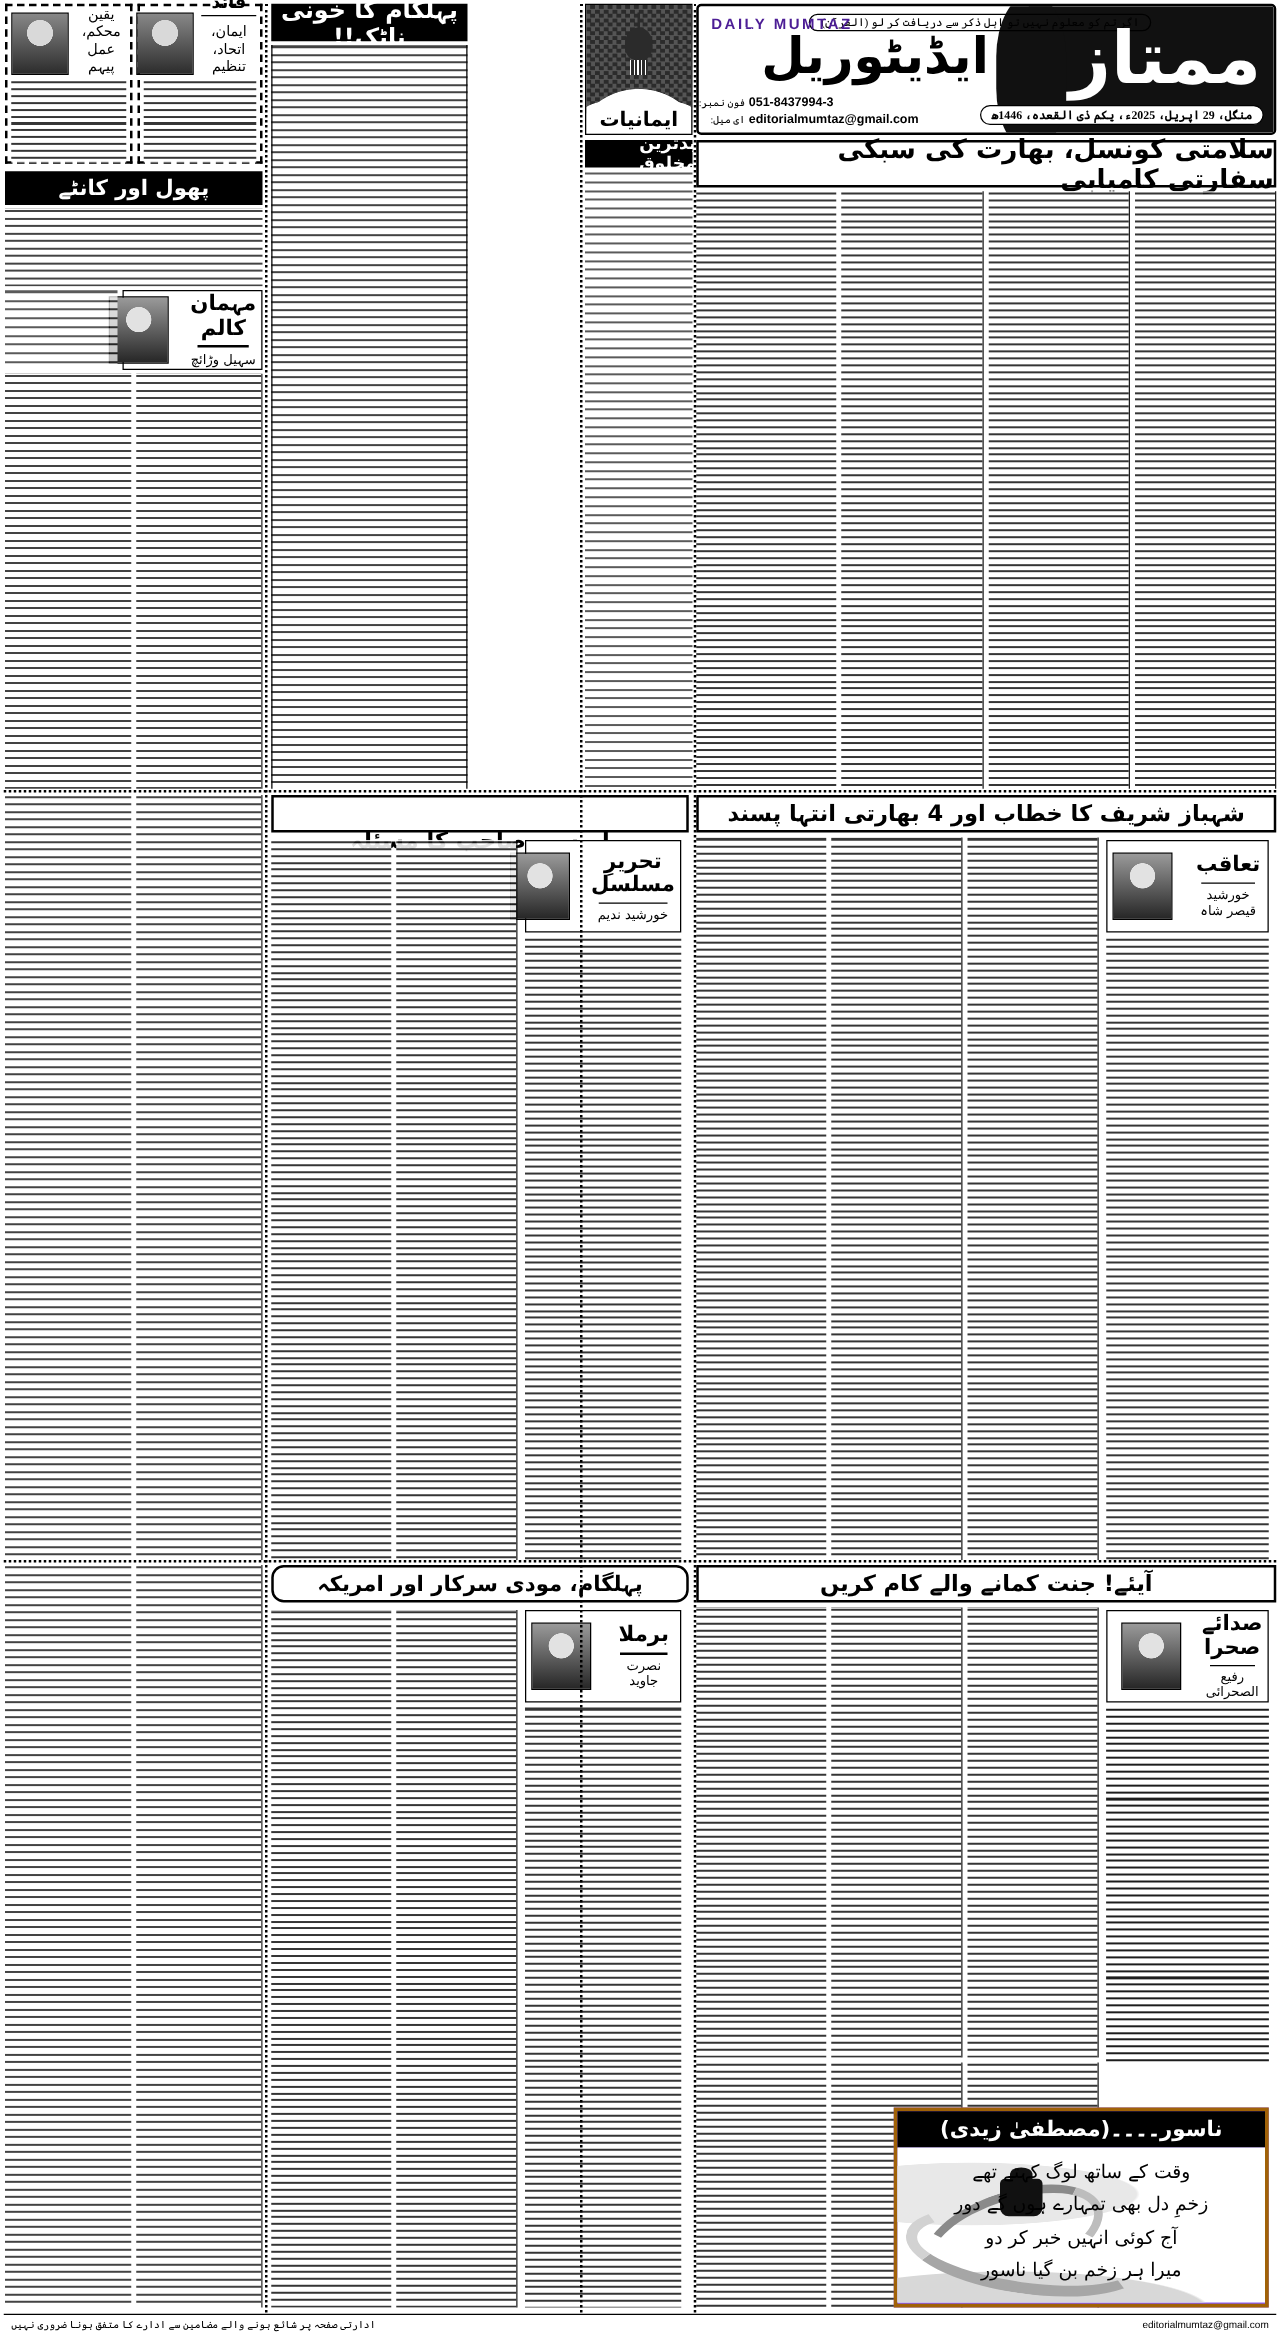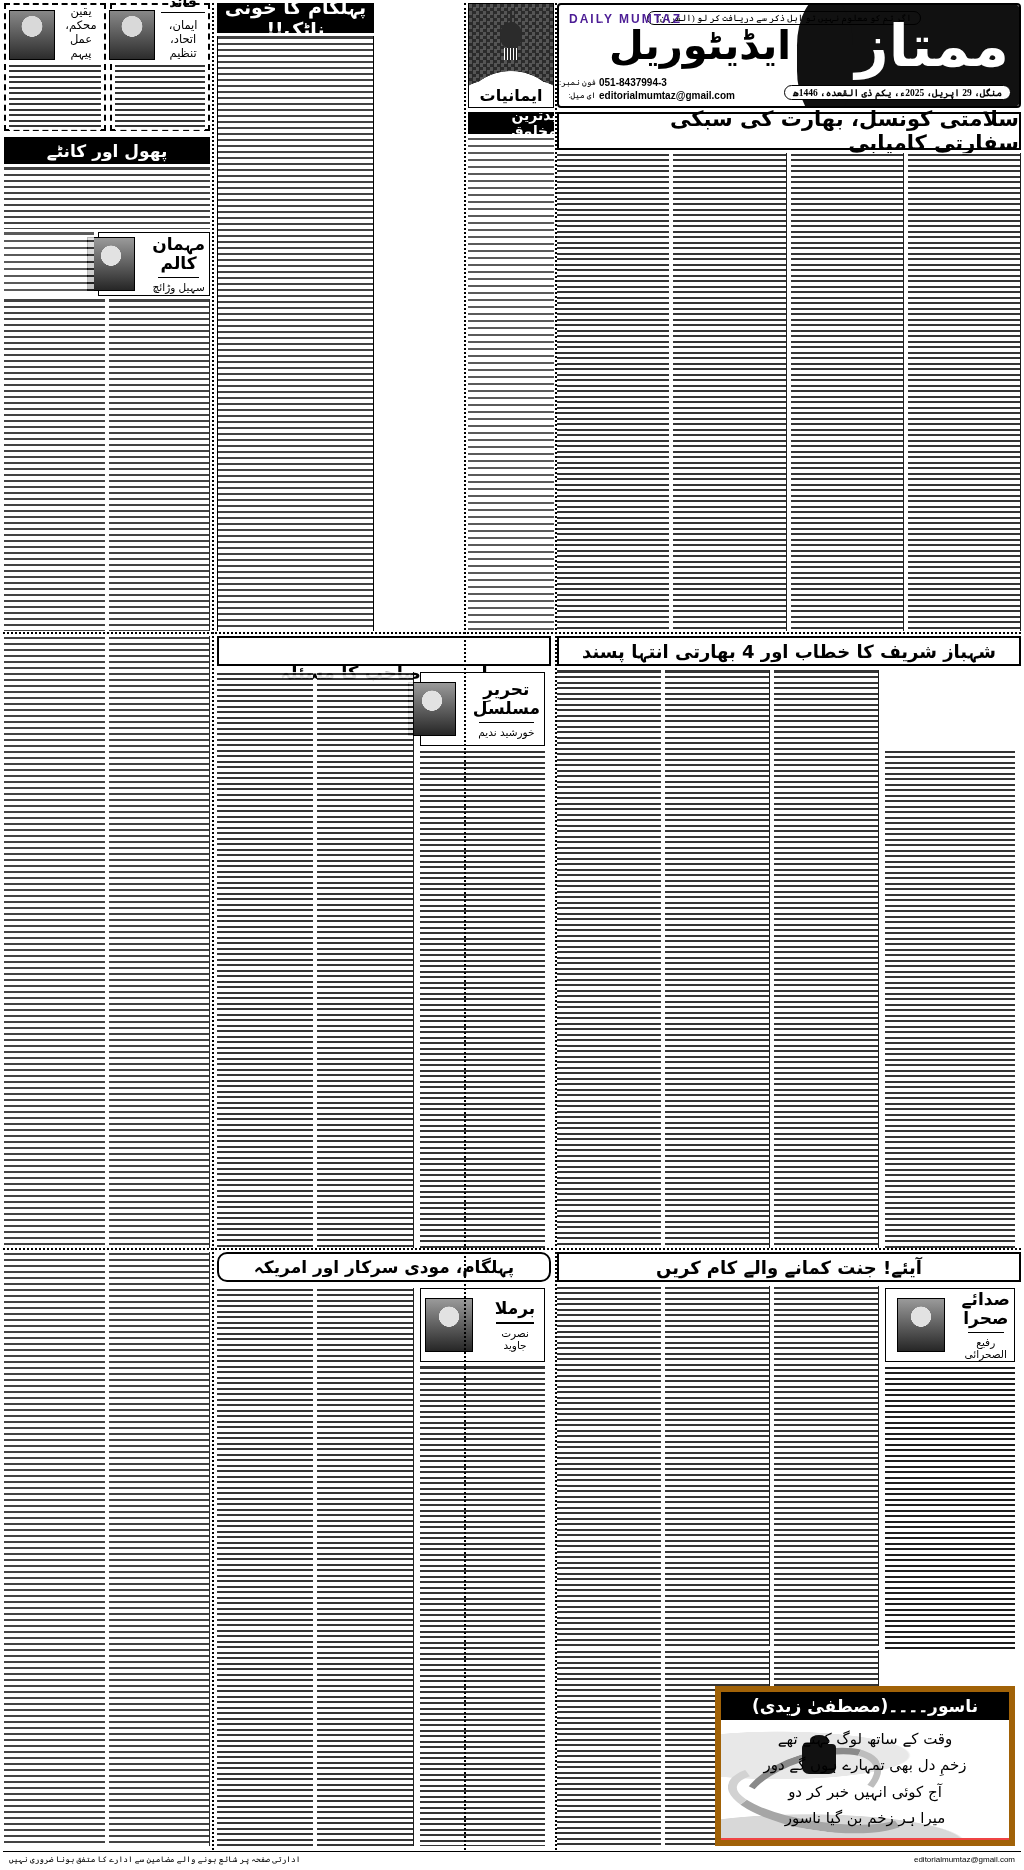--- a/index.html
+++ b/index.html
@@ -155,21 +155,21 @@
   .ac-txt{flex:1;text-align:center;}
   .ac-title{font-size:17px;font-weight:bold;font-family:"DejaVu Sans",sans-serif;line-height:1.15;}
   .ac-rule{height:1.5px;background:#000;margin:3px 6px;}
   .ac-name{font-size:10.5px;font-family:"DejaVu Sans",sans-serif;}
 
   
   .block{position:absolute;box-sizing:border-box;}
 
   
   #poembox{
-    position:absolute;border:6px solid #a16207;box-sizing:border-box;background:#ef4444;
+    position:absolute;border:3px solid #a16207;box-sizing:border-box;background:#8b5cf6;
   }
   .poem-bar{
     background:#000;color:#fff;text-align:center;font-weight:bold;
     font-size:17px;padding:4px 0;font-family:"DejaVu Sans",sans-serif;
   }
   .poem-body{
     position:relative;height:calc(100% - 30px);overflow:hidden;
     background:
       radial-gradient(ellipse 120% 55% at 30% 105%, #d8d8d8 0 45%, transparent 46%),
       radial-gradient(ellipse 90% 40% at 20% 30%, #e8e8e8 0 50%, transparent 51%),
@@ -296,20 +296,28 @@
     <div class="col-split">
       <div class="c txt vrule"></div>
       <div class="c txt"></div>
     </div>
   </div>
 
   <div class="block thick" style="top:636px;right:3px;width:464px;height:30px;display:flex;align-items:center;justify-content:center;">
     <span style="font-size:18px;font-family:'DejaVu Sans',sans-serif;font-weight:bold;">شہباز شریف کا خطاب اور 4 بھارتی انتہا پسند</span>
   </div>
 
+  <div class="authorcard block" style="top:672px;right:9px;width:130px;height:74px;">
+    <div class="ac-txt">
+      <div class="ac-title">تعاقب</div>
+      <div class="ac-rule"></div>
+      <div class="ac-name">خورشید قیصر شاہ</div>
+    </div>
+    <div class="ac-photo"></div>
+  </div>
 
   <div class="block" style="top:670px;right:145px;width:322px;height:578px;">
     <div class="col-split">
       <div class="c txt dense vrule"></div>
       <div class="c txt dense vrule"></div>
       <div class="c txt dense"></div>
     </div>
   </div>
   <div class="block txt dense" style="top:750px;right:9px;width:130px;height:498px;"></div>
 

